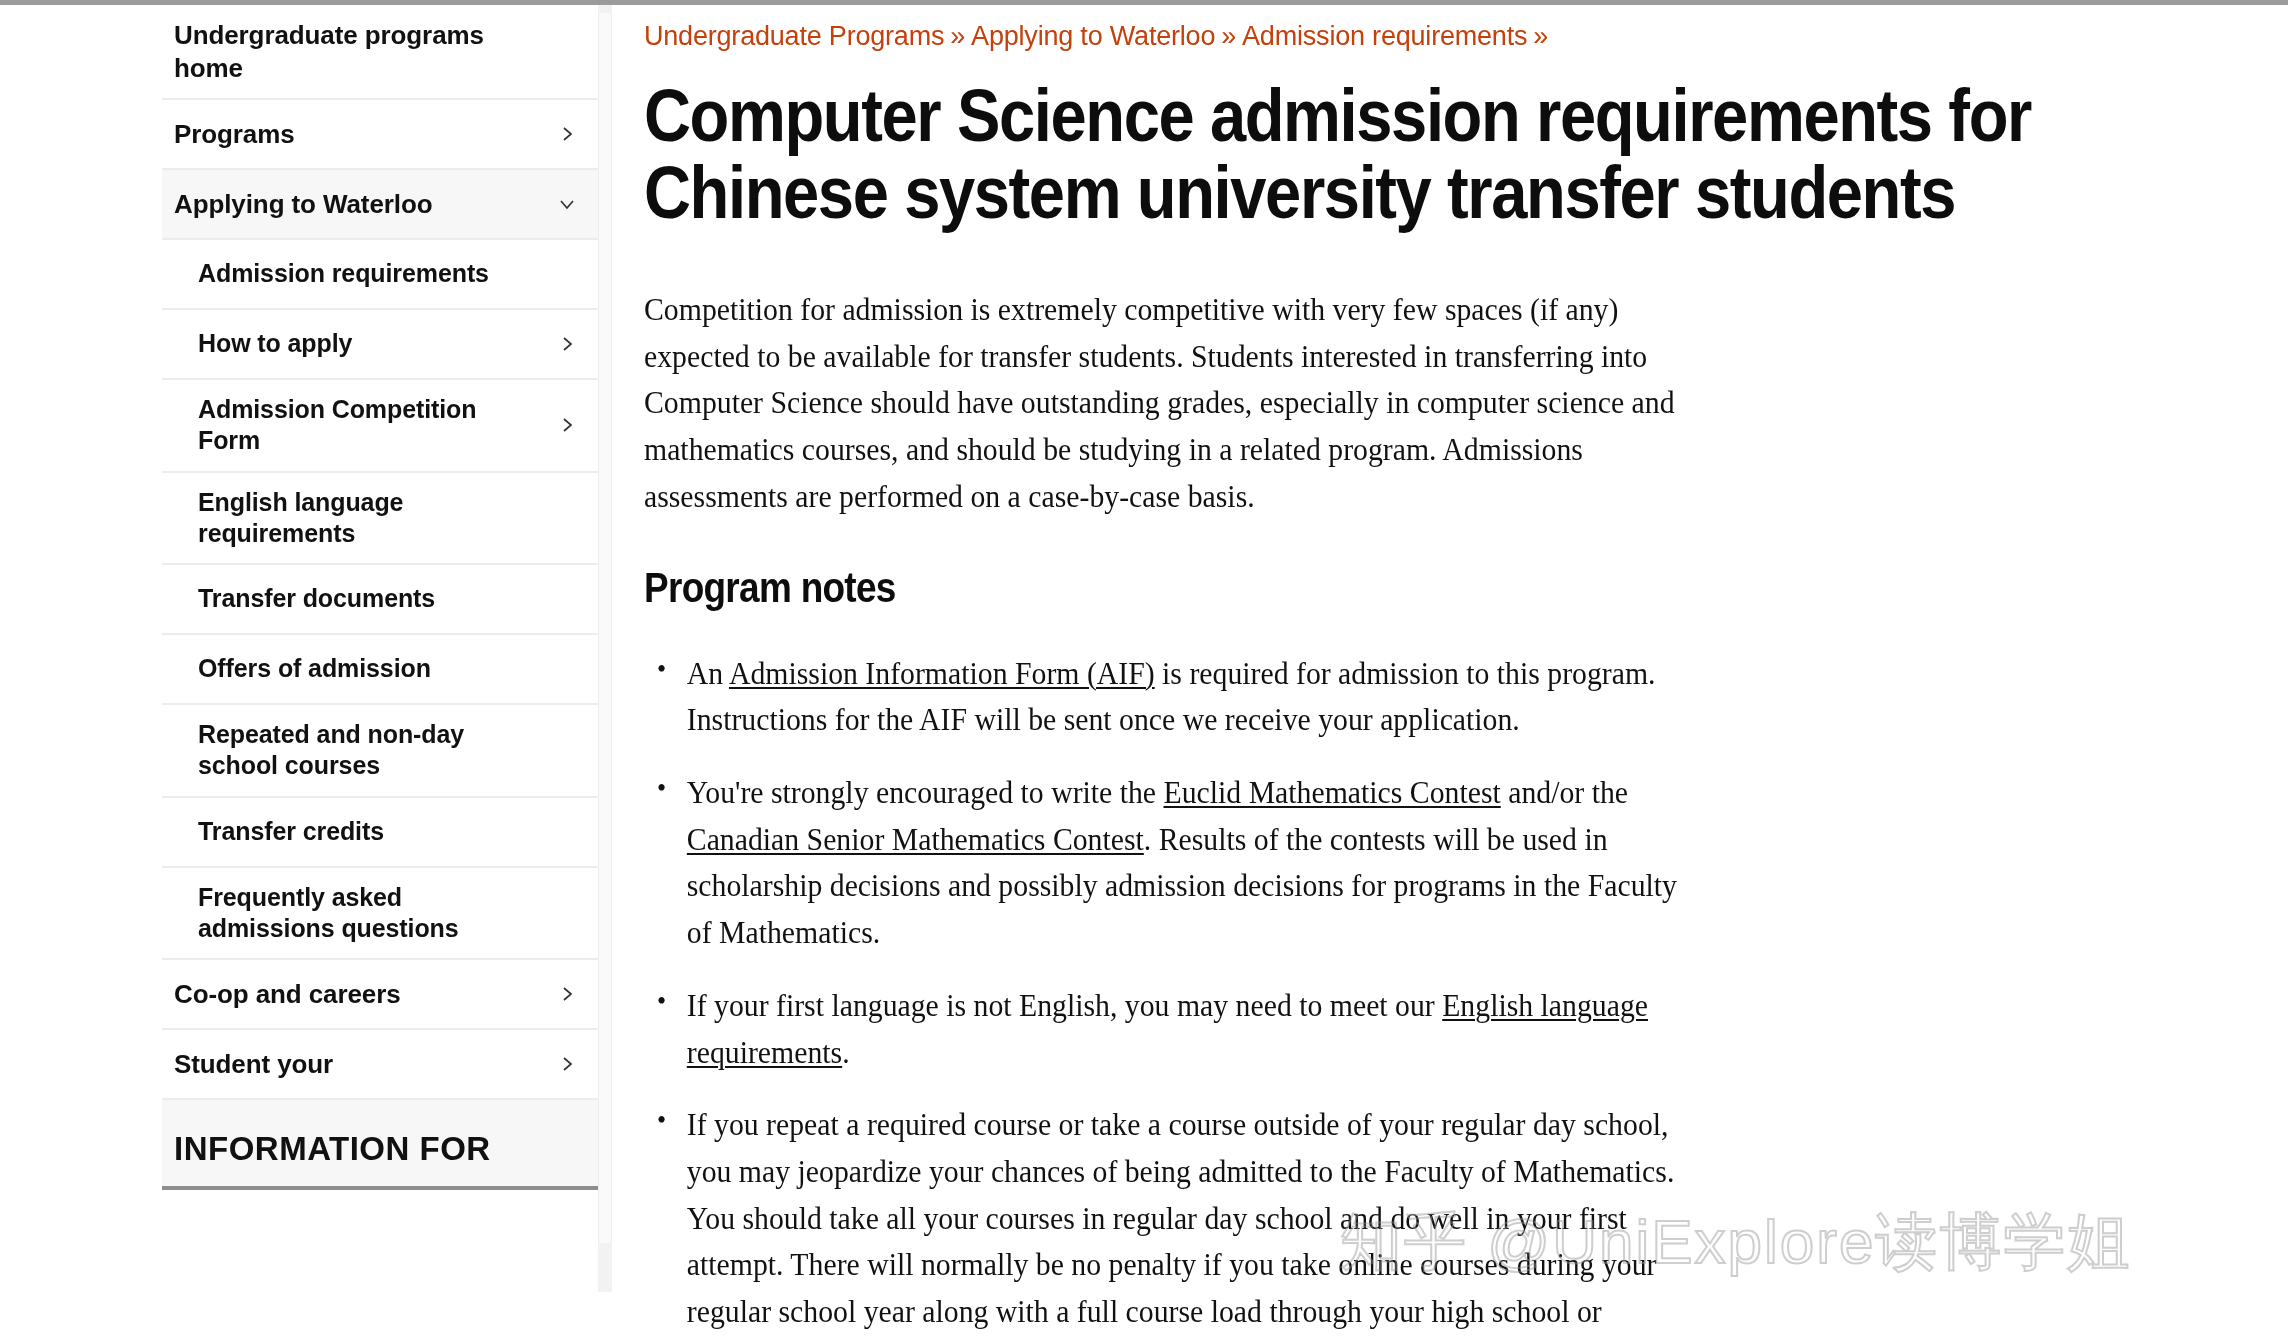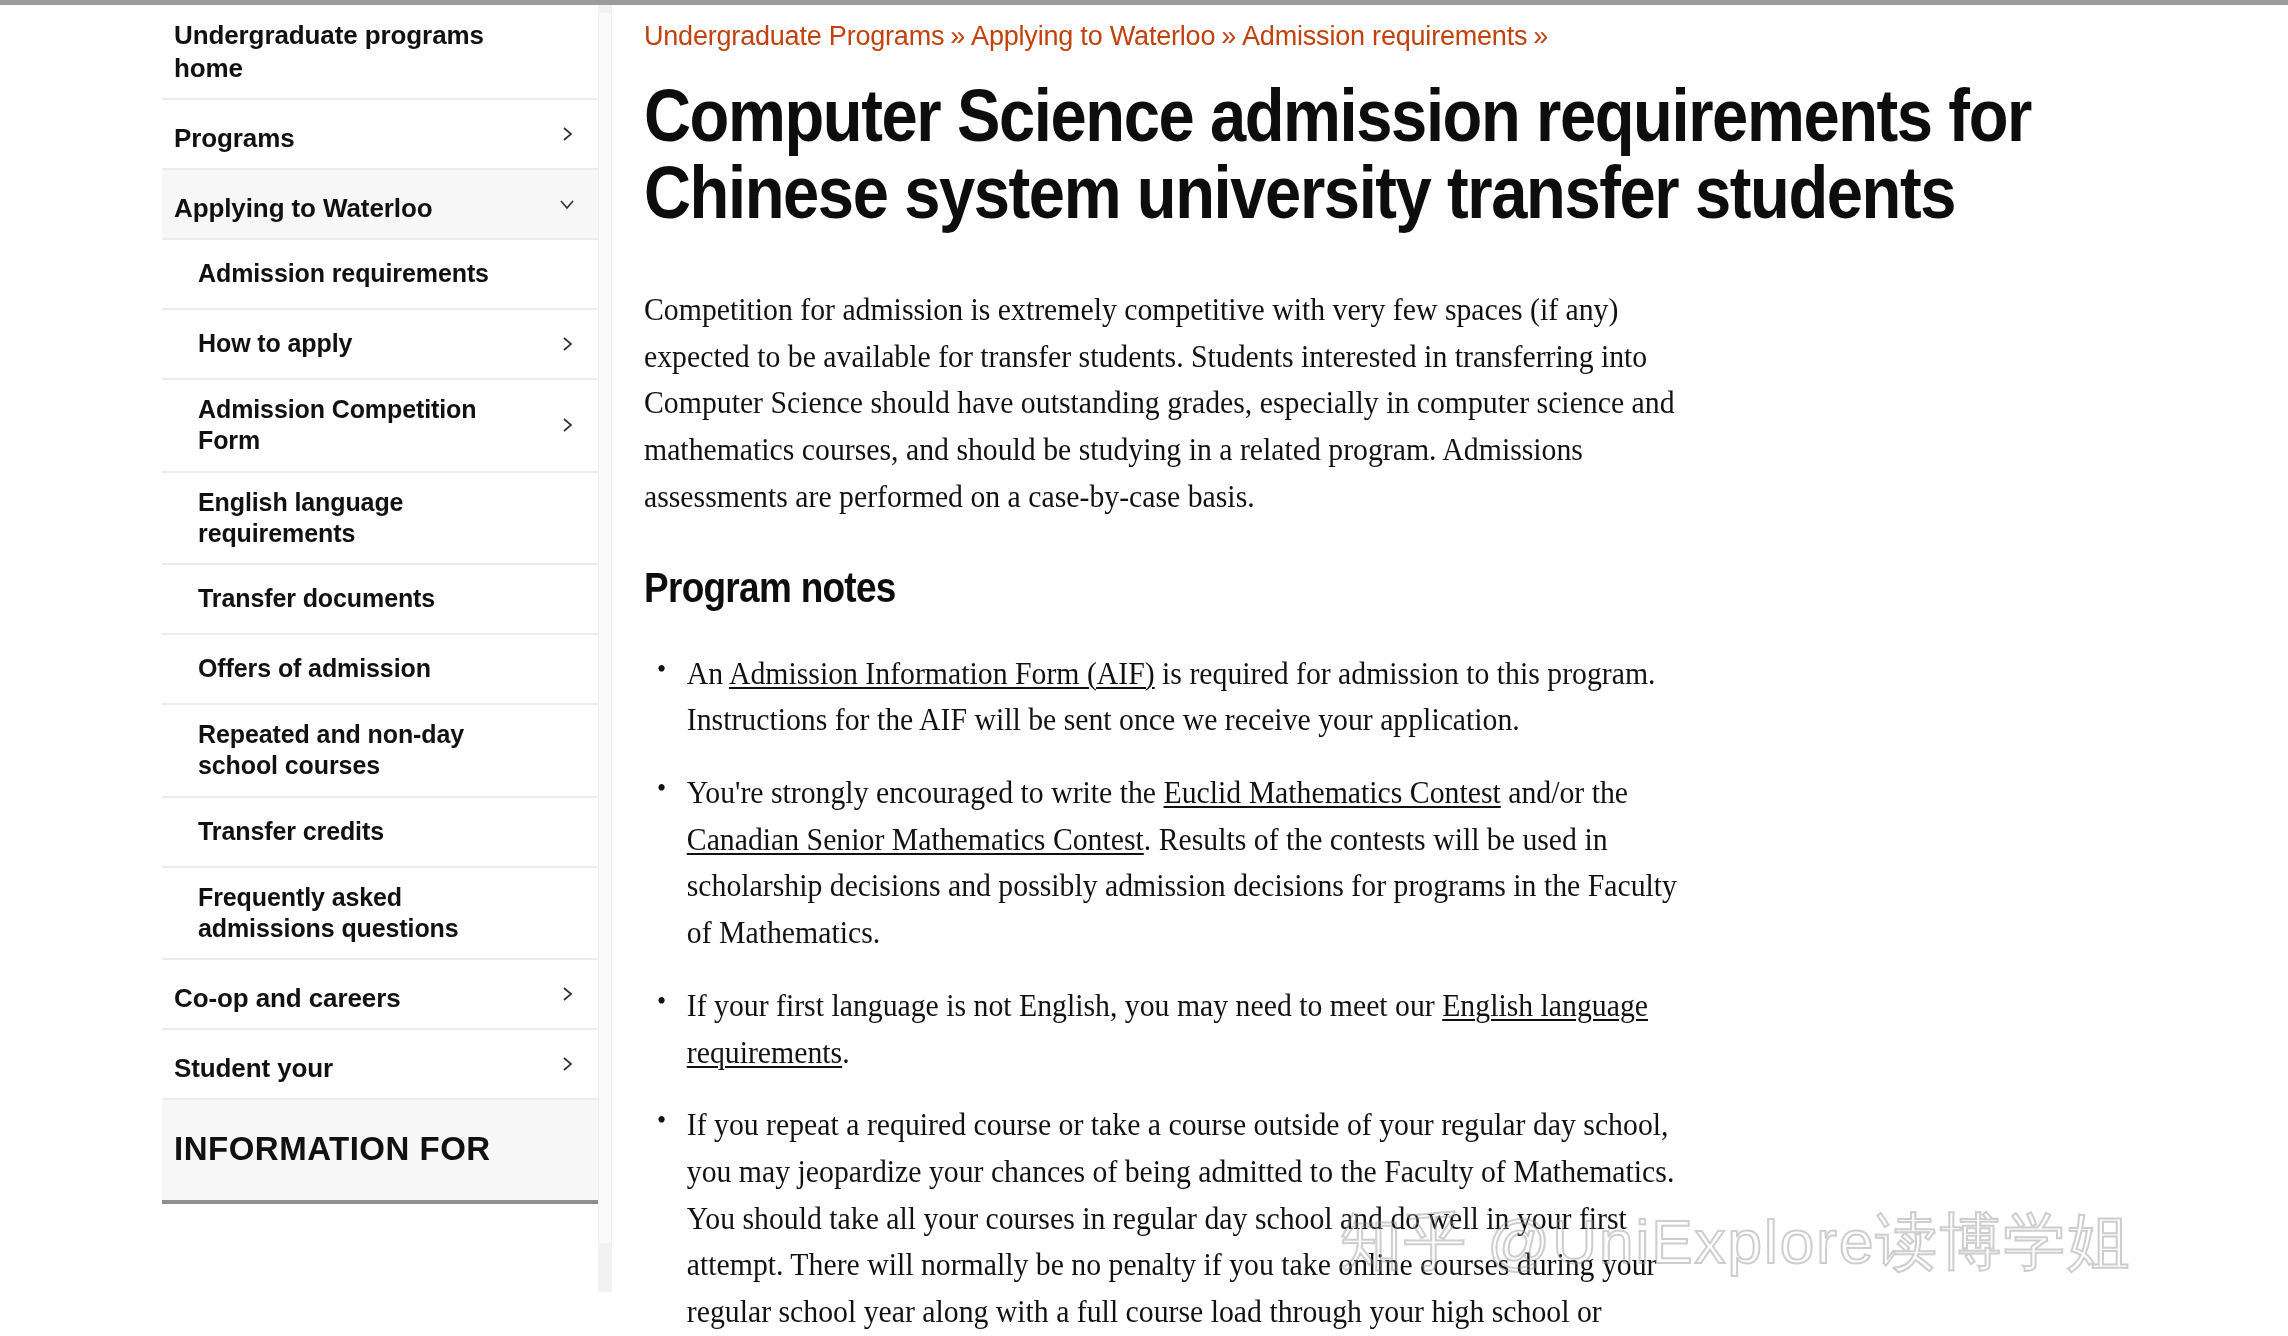--- a/index.html
+++ b/index.html
@@ -45,21 +45,21 @@
   .nav-list { list-style: none; }
   .nav-item {
     position: relative;
     border-bottom: 2px solid #ececec;
     background: #ffffff;
     display: flex;
     align-items: center;
     min-height: 70px;
     padding: 14px 44px 14px 12px;
   }
-  .nav-item.level0 { padding-left: 12px; align-items: flex-end; }
+  .nav-item.level0 { padding-left: 12px; }
   .nav-item.level1 { padding-left: 36px; }
   .nav-item.expanded { background: #f7f7f7; }
   .nav-label {
     font-family: "Liberation Sans Narrow", "Liberation Sans", sans-serif;
     font-weight: bold;
     font-size: 25px;
     line-height: 1.25;
     color: #111111;
     letter-spacing: -0.1px;
     max-width: 330px;
@@ -73,21 +73,21 @@
     width: 18px;
     height: 18px;
     color: #333;
     display: block;
   }
   .chev svg { display: block; width: 18px; height: 18px; }
 
   .info-for {
     background: #f7f7f7;
     border-bottom: 4px solid #8e8e8e;
-    padding: 30px 12px 32px 12px;
+    padding: 30px 12px 18px 12px;
   }
   .info-for-title {
     font-family: "Liberation Sans Narrow", "Liberation Sans", sans-serif;
     font-weight: bold;
     font-size: 33px;
     letter-spacing: 0.5px;
     color: #111111;
   }
   .info-for-stub {
     height: 40px;

